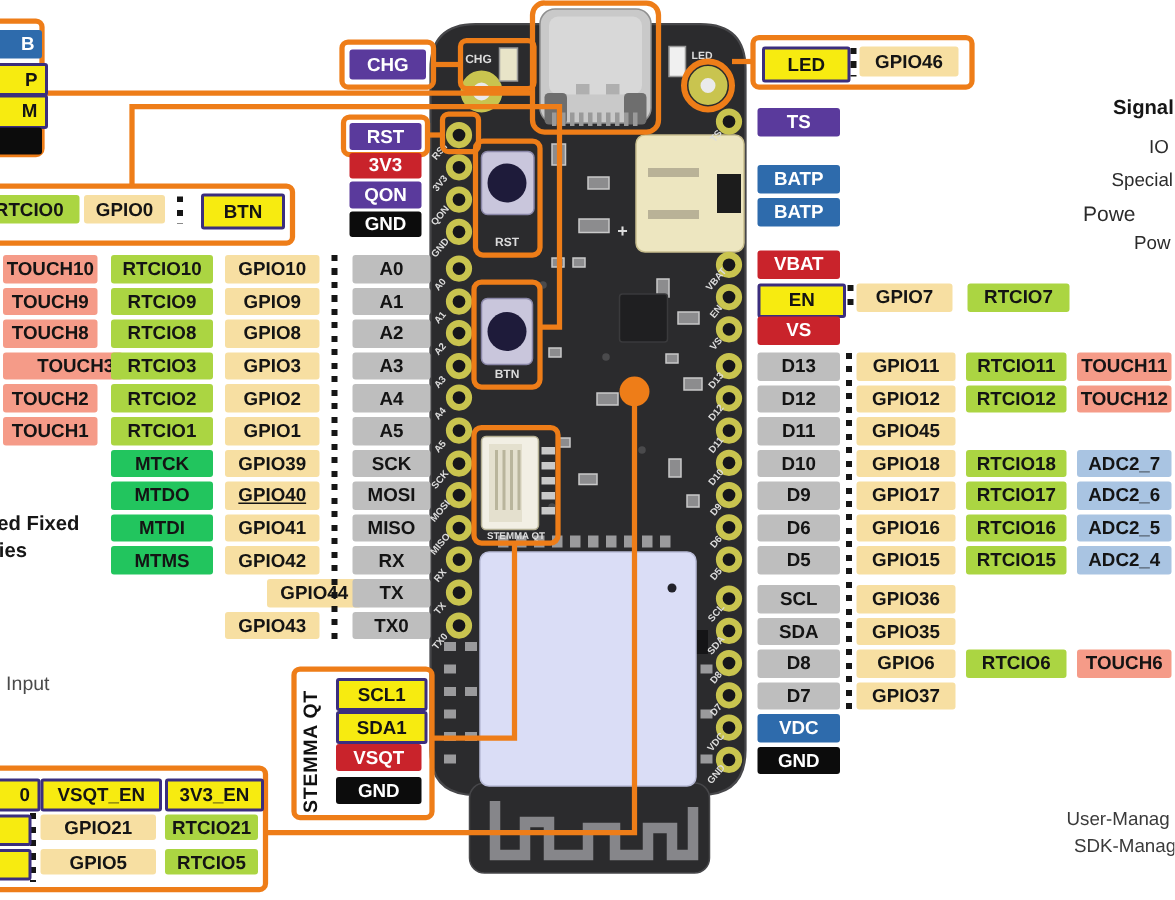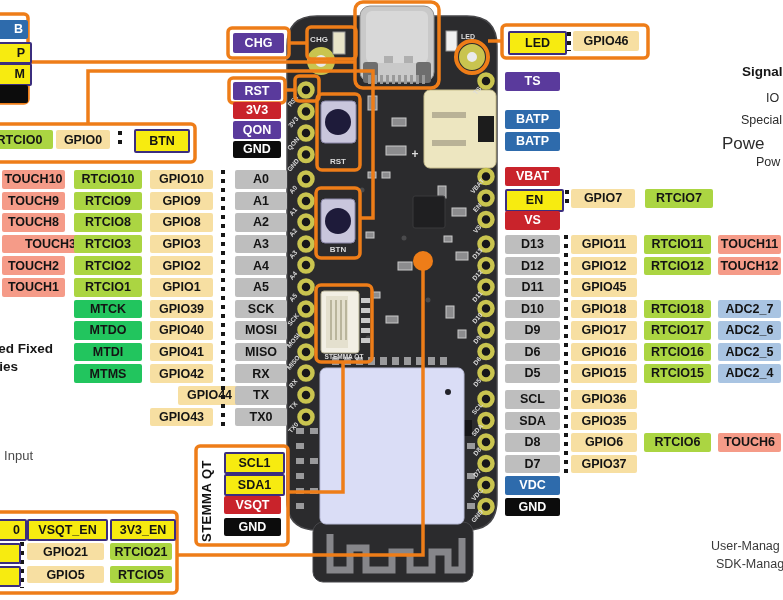--- a/index.html
+++ b/index.html
@@ -301,21 +301,21 @@
       <div class="cell gpio" style="left: 150px; top: 256.4px; width: 63px; height: 18.5px;">GPIO2</div>
       <div class="cell gray" style="left: 235px; top: 256.4px; width: 52px; height: 18.5px;">A4</div>
       <div class="cell touch" style="left: 2px; top: 278px; width: 63px; height: 18.5px;">TOUCH1</div>
       <div class="cell rtcio" style="left: 74px; top: 278px; width: 68px; height: 18.5px; text-align: right;">RTCIO1</div>
       <div class="cell gpio" style="left: 150px; top: 278px; width: 63px; height: 18.5px;">GPIO1</div>
       <div class="cell gray" style="left: 235px; top: 278px; width: 52px; height: 18.5px;">A5</div>
       <div class="cell mauve" style="left: 74px; top: 299.6px; width: 68px; height: 18.5px;">MTCK</div>
       <div class="cell gpio" style="left: 150px; top: 299.6px; width: 63px; height: 18.5px;">GPIO39</div>
       <div class="cell gray" style="left: 235px; top: 299.6px; width: 52px; height: 18.5px;">SCK</div>
       <div class="cell mauve" style="left: 74px; top: 321.2px; width: 68px; height: 18.5px;">MTDO</div>
-      <div class="cell gpio" style="left: 150px; top: 321.2px; width: 63px; height: 18.5px;">GPIO40</div>
+      <div class="cell gpio" style="left: 150px; top: 321.2px; width: 63px; height: 18.5px; text-decoration: underline;">GPIO40</div>
       <div class="cell gray" style="left: 235px; top: 321.2px; width: 52px; height: 18.5px;">MOSI</div>
       <div class="cell mauve" style="left: 74px; top: 342.8px; width: 68px; height: 18.5px;">MTDI</div>
       <div class="cell gpio" style="left: 150px; top: 342.8px; width: 63px; height: 18.5px;">GPIO41</div>
       <div class="cell gray" style="left: 235px; top: 342.8px; width: 52px; height: 18.5px;">MISO</div>
       <div class="cell mauve" style="left: 74px; top: 364.4px; width: 68px; height: 18.5px;">MTMS</div>
       <div class="cell gpio" style="left: 150px; top: 364.4px; width: 63px; height: 18.5px;">GPIO42</div>
       <div class="cell gray" style="left: 235px; top: 364.4px; width: 52px; height: 18.5px;">RX</div>
       <div class="cell gpio" style="left: 162px; top: 386px; width: 63px; height: 18.5px; margin-left: 16px;">GPIO44</div>
       <div class="cell gray" style="left: 235px; top: 386px; width: 52px; height: 18.5px;">TX</div>
       <div class="cell gpio" style="left: 150px; top: 407.6px; width: 63px; height: 18.5px;">GPIO43</div>
@@ -390,17 +390,17 @@
 
   <div class="stemma-vert">STEMMA QT</div>
 
   <div class="frag" style="left:-70px;top:341px;width:123px;text-align:right;font-weight:700;font-size:13.5px">ged Fixed</div>
   <div class="frag" style="left:-70px;top:359px;width:88px;text-align:right;font-weight:700;font-size:13.5px">ties</div>
   <div class="frag" style="left:-70px;top:448px;width:103px;text-align:right;font-size:13px;color:#4A4A4A">Input</div>
 
   <div class="frag" style="left:742px;top:64px;font-weight:700;font-size:13.5px">Signal G</div>
   <div class="frag" style="left:766px;top:91px;font-size:12.5px;color:#2B2B2B">IO</div>
   <div class="frag" style="left:741px;top:113px;font-size:12.5px;color:#2B2B2B">Special</div>
-  <div class="frag" style="left:722px;top:134px;font-size:17px;color:#2B2B2B">Powe</div>
+  <div class="frag" style="left:722px;top:134px;font-size:14px;color:#2B2B2B">Powe</div>
   <div class="frag" style="left:756px;top:155px;font-size:12.5px;color:#2B2B2B">Pow</div>
   <div class="frag" style="left:711px;top:539px;font-size:12.5px;color:#3A3A3A">User-Manag</div>
   <div class="frag" style="left:716px;top:557px;font-size:12.5px;color:#3A3A3A">SDK-Manag</div>
 </div>
 
 </body></html>

